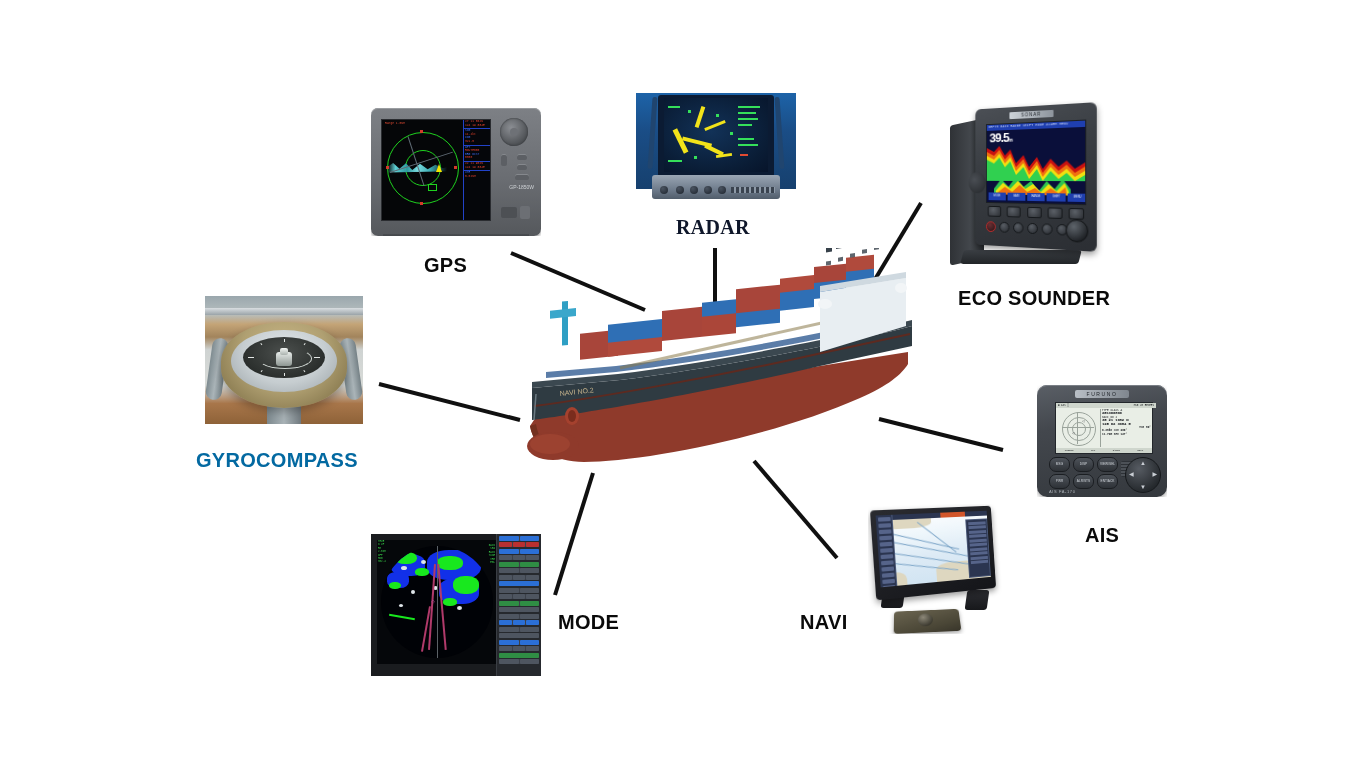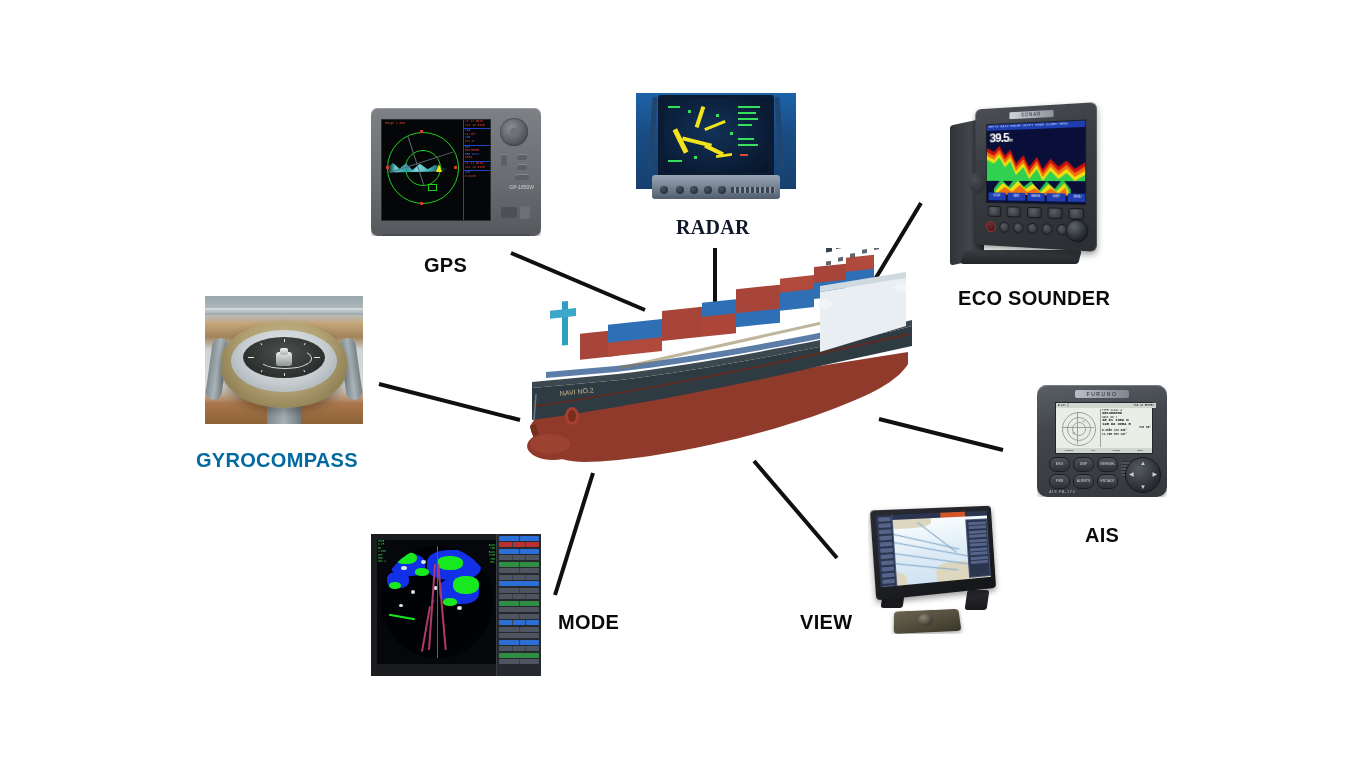--- a/index.html
+++ b/index.html
@@ -768,21 +768,21 @@
               <i></i>
               <i></i>
           </div>
         </div>
       </div>
       <div class="ecdis-ctrl">
         <div class="ecdis-ball"></div>
       </div>
     </div>
   </div>
-  <div class="label" style="left: 800px; top: 611px; color: rgb(10, 10, 10);">VIEW</div>
+  <div class="label" style="left: 800px; top: 611px; color: rgb(10, 10, 10);">NAVI</div>
 
   <div class="node device" style="left:371px; top:534px;">
     <div class="apar-wrap">
       <div class="ap-scope">
         <div class="ap-circle">
           <div class="ap-blue" style="left:10px;top:8px;width:34px;height:22px;"></div>
           <div class="ap-blue" style="left:46px;top:4px;width:54px;height:30px;"></div>
           <div class="ap-blue" style="left:58px;top:32px;width:40px;height:26px;"></div>
           <div class="ap-blue" style="left:6px;top:26px;width:22px;height:16px;"></div>
           <div class="ap-green" style="left:14px;top:6px;width:22px;height:12px;"></div>

